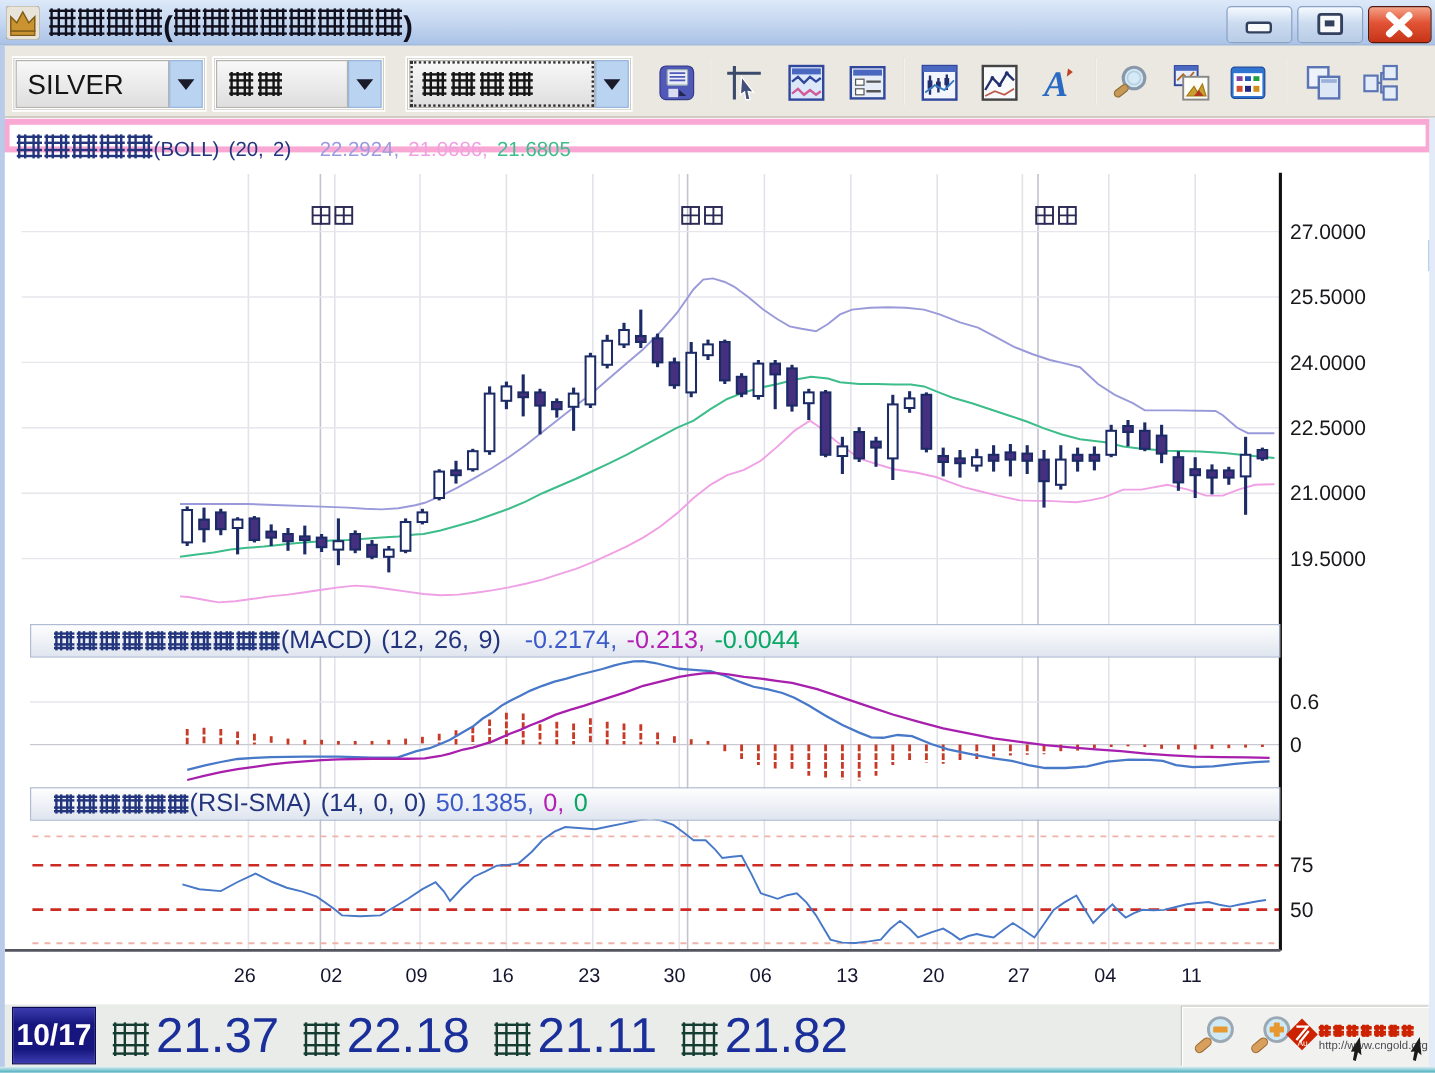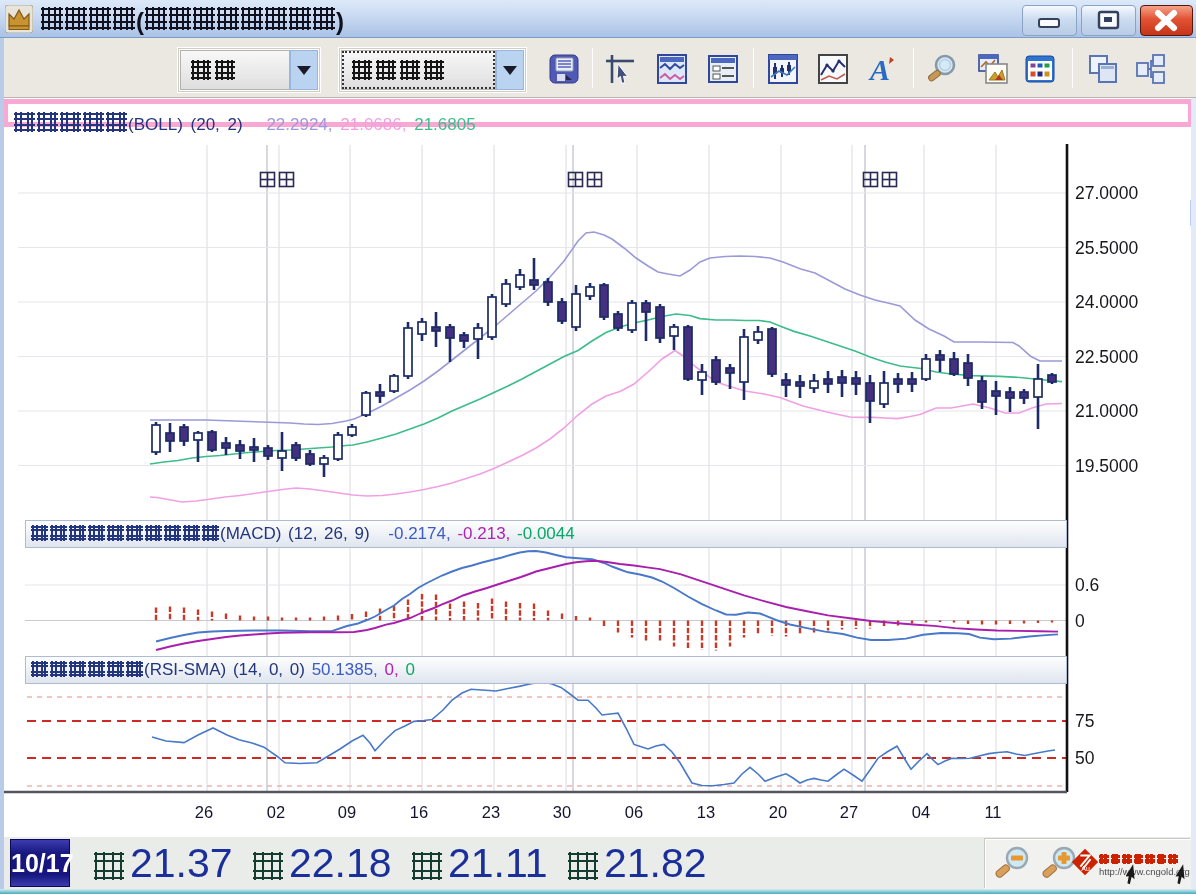--- a/index.html
+++ b/index.html
@@ -19,23 +19,23 @@
 #title{left:0;top:0;width:1196px;height:38px;background:linear-gradient(#dde9f9,#c3d5ef 55%,#a9c2e6);border-bottom:1px solid #7d9cc8}
 #ttext{left:40px;top:7px;color:#10101e;font-weight:bold;font-size:24px;letter-spacing:0}
 .wbtn{top:5px;height:31px;border-radius:4px}
 #toolbar{left:0;top:38px;width:1196px;height:60px;background:#ebe8e1;border-bottom:1px solid #b9b6ae}
 .combo{top:9px;height:46px;background:#fff;border:1px solid #fff;box-shadow:0 0 0 1px #cfcdc6 inset}
 .cfield{position:absolute;left:2px;top:2px;bottom:2px;background:linear-gradient(#f8f8f8,#dedede);border:1px solid #b4b2ac;color:#151515;font-size:23px;display:flex;align-items:center;padding-left:9px}
 .carrow{position:absolute;right:2px;top:2px;bottom:2px;width:28px;background:#b9d3f1;border:1px solid #98b6dc;display:flex;align-items:center;justify-content:center}
 .carrow:after{content:"";border:7px solid transparent;border-top:9px solid #1a1a28;margin-top:8px}
 .sep{top:10px;width:1px;height:40px;background:#bcbab2;border-right:1px solid #fdfdfb}
 #bollrow{left:3px;top:99px;width:1190px;height:28px;background:#fff;border:5px solid #f9a8d4;font-size:17px;color:#23357d;line-height:42px;padding-left:5px;word-spacing:3px}
-.hdr{left:25px;width:1042px;height:28px;background:linear-gradient(#fefefe,#dfe5ef);border:1px solid #aebbd2;font-size:17px;color:#23357d;line-height:26px;padding-left:4px;word-spacing:2px}
+.hdr{left:25px;width:1042px;height:28px;background:linear-gradient(#fefefe,#dfe5ef);border:1px solid #aebbd2;font-size:21px;color:#23357d;line-height:26px;padding-left:18px;word-spacing:2px}
 #status{left:0;top:837px;width:1196px;height:52px;background:#e9ece9}
-#datebox{left:10px;top:2px;width:60px;height:48px;background:linear-gradient(#3c3cb0,#16167e 30%,#16167e 75%,#3c3cb0);border:1px solid #0a0a50;color:#fff;font-size:25px;font-weight:bold;text-align:left;line-height:46px}
+#datebox{left:10px;top:2px;width:70px;height:48px;background:linear-gradient(#3c3cb0,#16167e 30%,#16167e 75%,#3c3cb0);border:1px solid #0a0a50;color:#fff;font-size:25px;font-weight:bold;text-align:center;line-height:46px}
 #ohlc{left:94px;top:0;height:52px;line-height:52px;font-size:41px;color:#1b2f9b;white-space:nowrap}
 #ohlc i.g{width:30px;height:28px;vertical-align:-3px;margin:0 6px 0 9px;color:#143c30}
 #rpanel{left:985px;top:2px;width:206px;height:50px;background:#f1f1ef;border-top:1px solid #fff;border-left:1px solid #fff;box-shadow:-1px -1px 0 #c8c8c4}
 #bottombar{left:0;top:889px;width:1196px;height:5px;background:linear-gradient(#d8eef2,#44aabb)}
 .lstrip{left:0;top:38px;width:4px;height:851px;background:#b9cbe9}
 .rstrip{left:1191px;top:98px;width:5px;height:791px;background:#e2ebf7}
 </style></head><body>
 
 <div id="title" class="abs">
  <svg class="abs" style="left:5px;top:5px" width="28" height="28" viewBox="0 0 28 28">
@@ -56,20 +56,24 @@
           <line x1="17" y1="7" x2="33" y2="22"></line>
           <line x1="33" y1="7" x2="17" y2="22"></line>
         </g>
         <g stroke="#3c1206" stroke-width="1.2" fill="none">
           <path d="M14 4 L36 25 M36 4 L14 25" opacity="0"></path>
         </g>
       </svg></div>
 </div>
 
 <div id="toolbar" class="abs">
+ <div class="combo abs" style="left:10px;width:162px">
+      <div class="cfield" style="right:30px">SILVER</div>
+      <div class="carrow"></div>
+    </div>
  <div class="combo abs" style="left:177px;width:144px">
       <div class="cfield" style="right:30px;color:#151515">
         <i class="g" style="width:20px;height:20px"></i>
         <i class="g" style="width:20px;height:20px;margin-left:3px"></i>
       </div>
       <div class="carrow"></div>
     </div>
  <div class="combo abs" style="left:338px;width:189px">
       <div class="cfield" style="right:30px;outline:2px dotted #333;outline-offset:-3px">
         <i class="g" style="width:20px;height:20px"></i>

